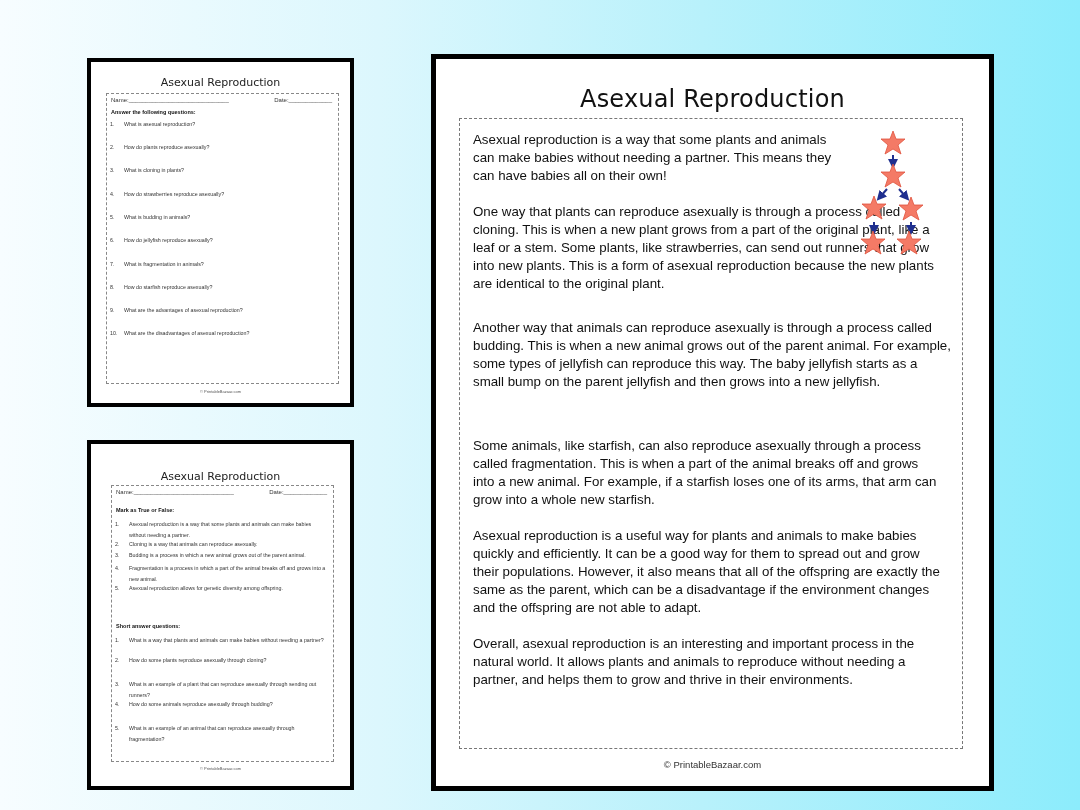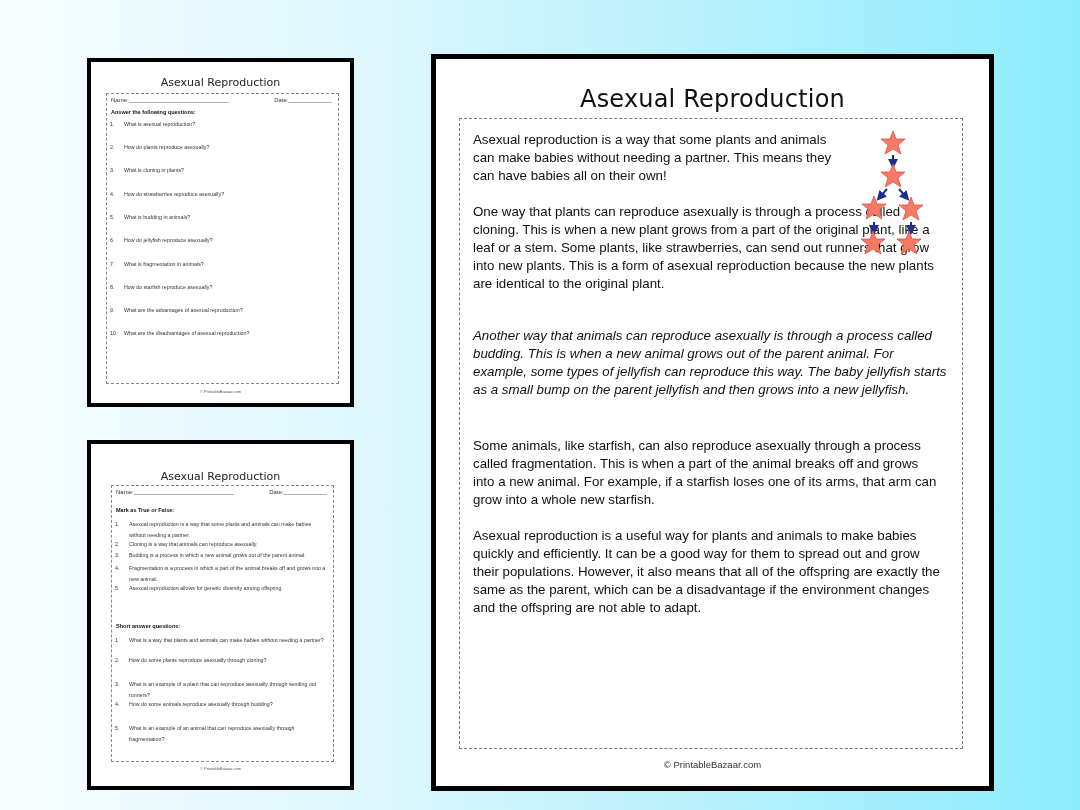--- a/index.html
+++ b/index.html
@@ -99,23 +99,24 @@
   <div class="s-foot" style="top:322px;">© PrintableBazaar.com</div>
 </div>
 
 <div class="page big">
   <div class="b-title">Asexual Reproduction</div>
   <div class="b-box">
     <div class="b-para" style="top:12px; width:360px;">Asexual reproduction is a way that some plants and animals can make babies without needing a partner. This means they can have babies all on their own!</div>
     <div class="b-para" style="top:84px; width:470px;">
       <span>One way that plants can reproduce asexually is through a process called cloning. This is when a new plant grows from a part of the original plant, like a leaf or a stem. Some plants, like strawberries, can send out runners that grow into new plants. This is a form of asexual reproduction because the new plants are identical to the original plant.</span>
     </div>
-    <div class="b-para" style="top:208px; width:478px;font-style:italic;">Another way that animals can reproduce asexually is through a process called budding. This is when a new animal grows out of the parent animal. For example, some types of jellyfish can reproduce this way. The baby jellyfish starts as a small bump on the parent jellyfish and then grows into a new jellyfish.</div>
+    <div class="b-para" style="top:200px; width:478px;">Another way that animals can reproduce asexually is through a process called budding. This is when a new animal grows out of the parent animal. For example, some types of jellyfish can reproduce this way. The baby jellyfish starts as a small bump on the parent jellyfish and then grows into a new jellyfish.</div>
     <div class="b-para" style="top:318px; width:470px;">Some animals, like starfish, can also reproduce asexually through a process called fragmentation. This is when a part of the animal breaks off and grows into a new animal. For example, if a starfish loses one of its arms, that arm can grow into a whole new starfish.</div>
     <div class="b-para" style="top:408px; width:476px;">Asexual reproduction is a useful way for plants and animals to make babies quickly and efficiently. It can be a good way for them to spread out and grow their populations. However, it also means that all of the offspring are exactly the same as the parent, which can be a disadvantage if the environment changes and the offspring are not able to adapt.</div>
+    <div class="b-para" style="top:516px; width:470px;">Overall, asexual reproduction is an interesting and important process in the natural world. It allows plants and animals to reproduce without needing a partner, and helps them to grow and thrive in their environments.</div>
 
     <svg class="stars" viewBox="0 0 70 126">
       <defs>
         <polygon id="star" points="0,-12 3,-4 12,-4 5,2 8,11 0,6 -8,11 -5,2 -12,-4 -3,-4" fill="#f47a66" stroke="#e0523c" stroke-width="0.8"></polygon>
         <marker id="ah" markerWidth="5" markerHeight="5" refX="2.5" refY="2.5" orient="auto">
           <path d="M0,0 L5,2.5 L0,5 z" fill="#1f2f8f"></path>
         </marker>
       </defs>
       <use href="#star" x="32" y="12"></use>
       <line x1="32" y1="24" x2="32" y2="33" stroke="#1f2f8f" stroke-width="2" marker-end="url(#ah)"></line>

